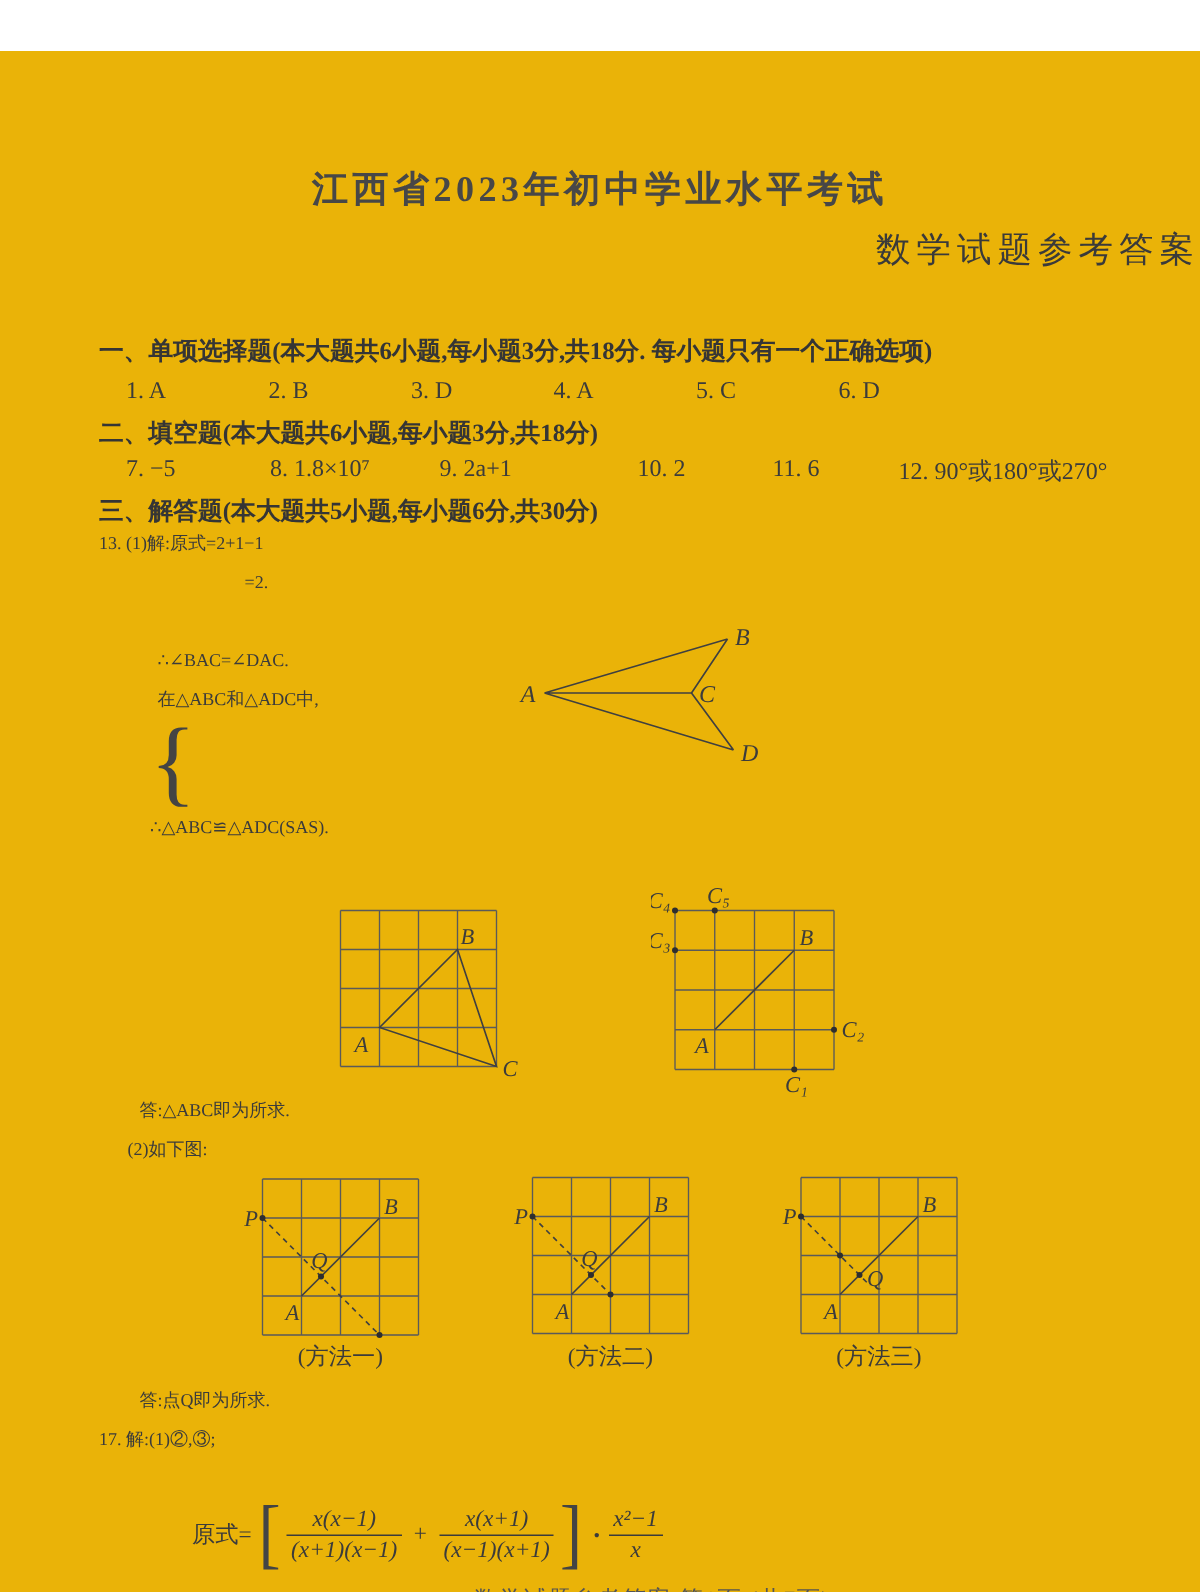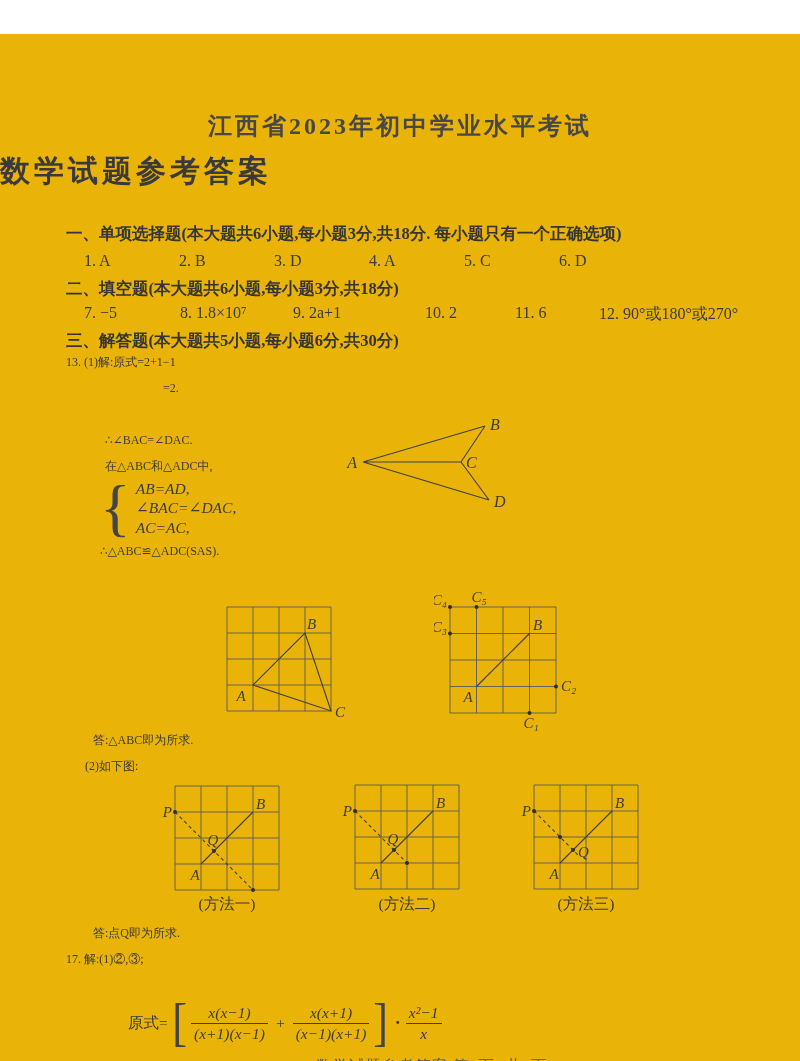--- a/index.html
+++ b/index.html
@@ -8,22 +8,22 @@
     position: relative; width: 800px; height: 1061px;
     background: #eab308; overflow: hidden;
     font-family: "Liberation Serif", "DejaVu Serif", serif;
     color: #3b3b3b;
     margin-top: 34px;
   }
   .line { position: absolute; font-size: 12px; white-space: nowrap; }
   .heading { font-weight: bold; font-size: 16.5px; color: #353535; }
   .title1 { position: absolute; top: 76px; left: 0; right: 0; text-align: center;
             font-size: 24px; font-weight: 600; letter-spacing: 3px; color: #474747; }
-  .title2 { position: absolute; top: 117px; left: 0; right: 0; text-align: left;
-            font-size: 30px; font-weight: bold; letter-spacing: 4px; color: #3a3a3a; }
+  .title2 { position: absolute; top: 117px; left: 0; right: 0; text-align: right;
+            font-size: 23px; font-weight: normal; letter-spacing: 4px; color: #3a3a3a; }
   .ans-row { position: absolute; display: flex; font-size: 16px; gap: 16px; }
   .ans-row span { display: inline-block; }
   .r1 span { width: 79px; }
   .r2 .w0 { width: 80px; } .r2 .w1 { width: 97px; } .r2 .w2 { width: 116px; }
   .r2 .w3 { width: 74px; } .r2 .w4 { width: 68px; }
   .system { position: absolute; display: flex; align-items: center; }
   .brace { font-size: 64px; font-weight: 200; line-height: 1; margin-right: 5px; color: #444; }
   .sys-lines { font-size: 15.5px; line-height: 19.5px; font-style: italic; }
   .mathit { font-style: italic; }
   svg { position: absolute; }
@@ -75,25 +75,20 @@
 
   <div class="line heading" style="top:296px;left:66px">三、解答题(本大题共5小题,每小题6分,共30分)</div>
 
   <div class="line" style="top:320px;left:66px">13. (1)解:原式=2+1−1</div>
   <div class="line" style="top:347px;left:163px">=2.</div>
   <div class="line" style="top:399px;left:105px">∴∠BAC=∠DAC.</div>
   <div class="line" style="top:424px;left:105px">在△ABC和△ADC中,</div>
 
   <div class="system" style="top:442px;left:100px">
     <span class="brace">{</span>
-    <div class="sys-lines">
-      <div>AB=AD,</div>
-      <div>∠BAC=∠DAC,</div>
-      <div>AC=AC,</div>
-    </div>
   </div>
   <div class="line" style="top:510px;left:100px">∴△ABC≌△ADC(SAS).</div>
 
   <svg class="dart" style="left:333px;top:376px" width="195" height="102" viewBox="0 0 195 102">
     <path class="figline" d="M30 52 L152 16 M30 52 L128 52 M30 52 L156 90 M152 16 L128 52 M128 52 L156 90"></path>
     <text x="24" y="58" text-anchor="end">A</text>
     <text x="157" y="20">B</text>
     <text x="133" y="58">C</text>
     <text x="161" y="97">D</text>
   </svg>

